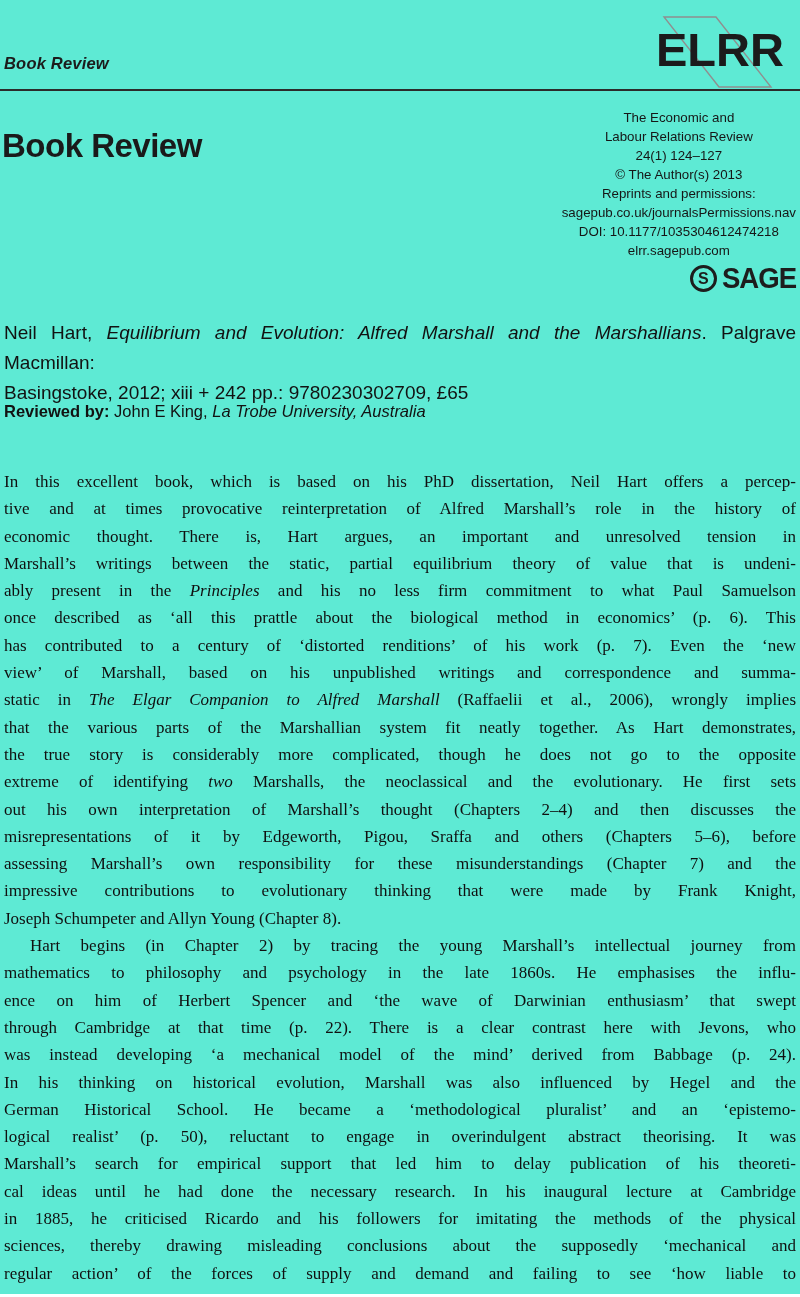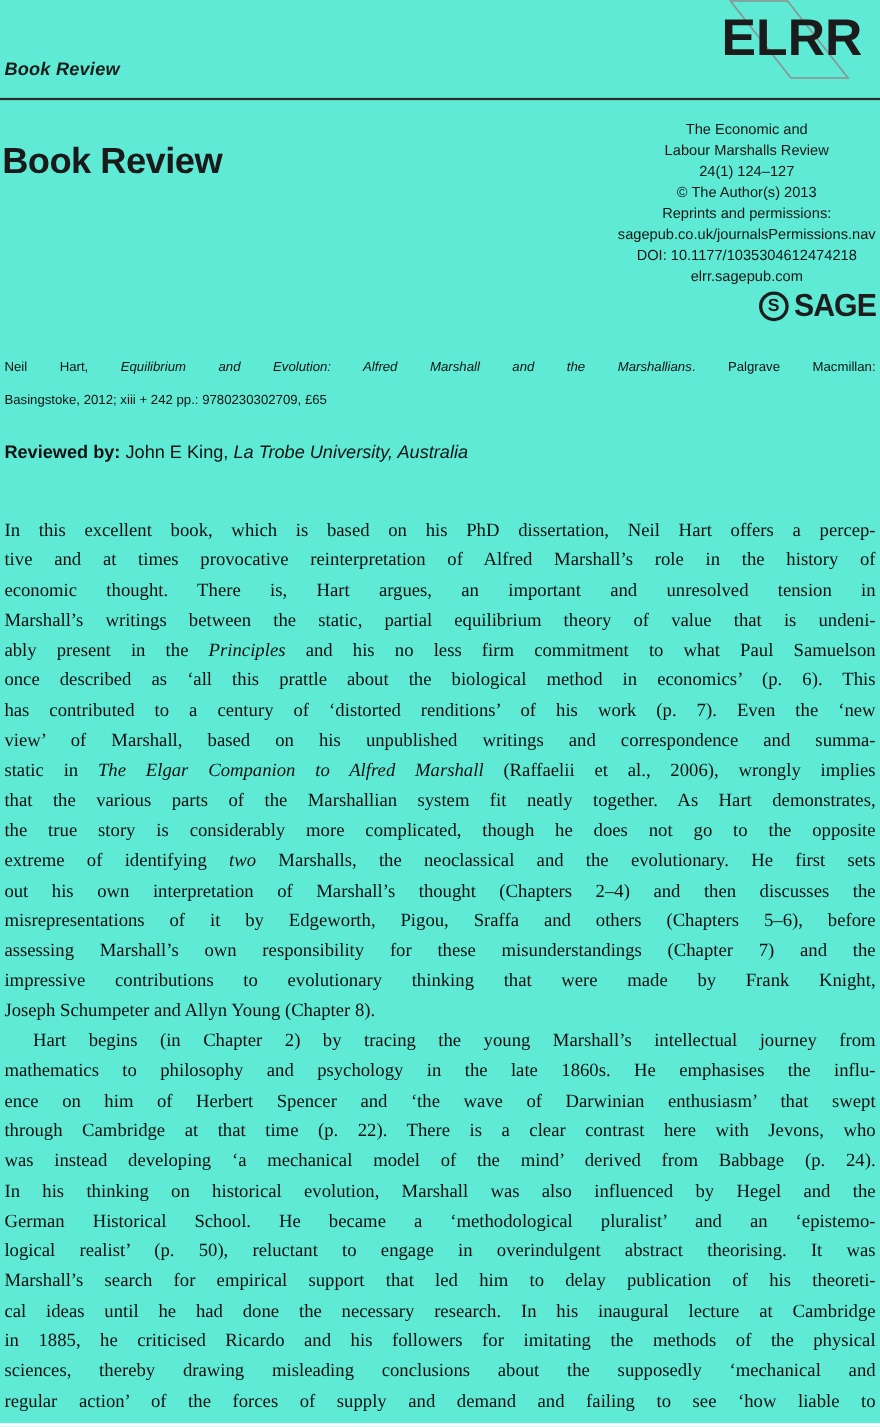--- a/index.html
+++ b/index.html
@@ -7,21 +7,21 @@
     position:relative;width:800px;height:1294px;background:#5eead4;
     font-family:"Liberation Sans",sans-serif;color:#141414;overflow:hidden;
   }
   
   .running-head{
     position:absolute;left:4px;top:54px;font-size:16.5px;font-style:italic;
     font-weight:bold;letter-spacing:.2px;color:#1c1c1c;
   }
   .head-rule{position:absolute;left:0;right:0;top:89px;border-top:2px solid #2b2b2b;}
   
-  .elrr{position:absolute;top:0;right:2px;width:150px;height:78px;}
+  .elrr{position:absolute;top:16px;right:2px;width:150px;height:78px;}
   
   .title{
     position:absolute;left:2px;top:127px;font-size:33px;font-weight:bold;
     letter-spacing:-.5px;color:#1a1a1a;
   }
   
   .journal-info{
     position:absolute;right:4px;top:108px;text-align:center;
     font-size:13.3px;line-height:19px;color:#161616;
   }
@@ -34,21 +34,21 @@
     display:flex;align-items:center;justify-content:center;
     font-size:16px;font-weight:bold;margin-right:1px;
   }
   .sage .word{
     font-size:29px;font-weight:600;letter-spacing:-1px;transform:scaleX(.95);
     transform-origin:right center;
   }
   
   .citation{
     position:absolute;left:4px;right:4px;top:318px;
-    font-size:12px;line-height:30px;color:#121212;
+    font-size:19px;line-height:30px;color:#121212;
   }
   .reviewed-by{
     position:absolute;left:4px;top:402px;font-size:16.5px;color:#121212;
   }
   .reviewed-by .label{font-weight:bold;text-align:center;}
   
   .body-text{
     position:absolute;left:4px;right:4px;top:468px;
     font-family:"Liberation Serif","DejaVu Serif",serif;
     font-size:17px;line-height:27.3px;color:#101010;
@@ -71,21 +71,21 @@
       <text x="72" y="50" text-anchor="middle" font-family="Liberation Sans, sans-serif" font-size="47" font-weight="bold" letter-spacing="0" fill="#1b1b1b">ELRR</text>
     </svg>
   </div>
 
   <div class="head-rule"></div>
 
   <div class="title">Book Review</div>
 
   <div class="journal-info" id="journal-info">
       <div>The Economic and</div>
-      <div>Labour Marshalls Review</div>
+      <div>Labour Relations Review</div>
       <div>24(1) 124–127</div>
       <div>© The Author(s) 2013</div>
       <div>Reprints and permissions:</div>
       <div>sagepub.co.uk/journalsPermissions.nav</div>
       <div>DOI: 10.1177/1035304612474218</div>
       <div>elrr.sagepub.com</div>
     </div>
 
   <div class="sage">
     <span class="ring">S</span>

